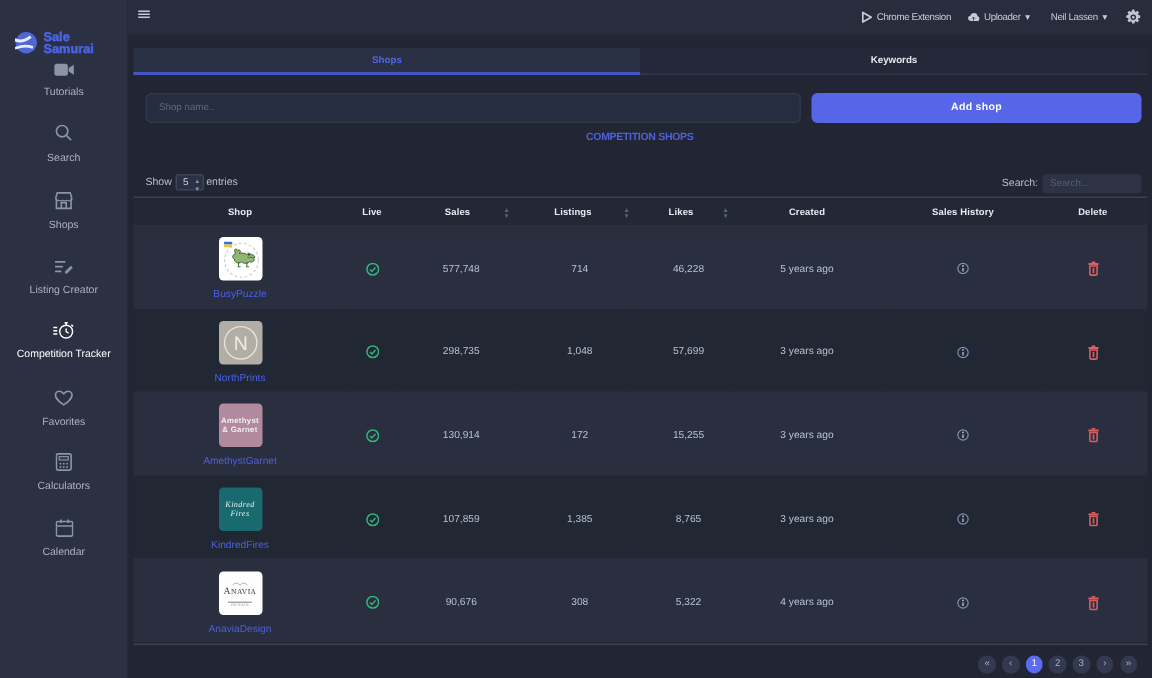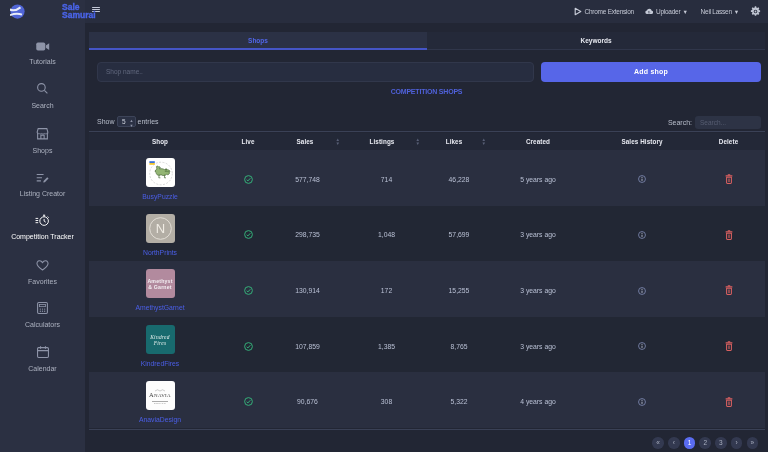--- a/index.html
+++ b/index.html
@@ -1,19 +1,19 @@
 <!DOCTYPE html>
 <html><head>
 <meta charset="utf-8">
 <style>
 * { margin:0; padding:0; box-sizing:border-box; }
 html,body { width:768px; height:452px; overflow:hidden; background:#222634; font-family:"Liberation Sans", sans-serif; }
 body { will-change:transform; }
 .sidebar { position:absolute; left:0; top:0; width:85px; height:452px; background:#2b3042; z-index:5; }
-.logo { position:absolute; left:10px; top:4px; display:flex; align-items:center;gap:33px; }
+.logo { position:absolute; left:10px; top:21px; display:flex; align-items:center; }
 .logo-txt { margin-left:4px; color:#4a64e8; font-weight:bold; font-size:8.5px; line-height:7.5px; -webkit-text-stroke:0.35px #4a64e8; }
 .nav-item { position:absolute; width:85px; text-align:center; color:#adb2c0; font-size:7px; }
 .nav-item svg { display:block; margin:0 auto 7px auto; }
 .nav-item.active { color:#fff; }
 .topbar { position:absolute; left:85px; top:0; width:683px; height:23px; background:#282d3e; }
 .burger { position:absolute; left:7px; top:6.8px; width:7.5px; height:6px; }
 .burger div { height:1.3px; background:#c4c9d8; margin-bottom:0.8px; border-radius:0.5px; }
 .topright { position:absolute; right:7px; top:0; height:23px; display:flex; align-items:center; color:#c6cad6; font-size:6.5px; letter-spacing:-0.25px; }
 .content { position:absolute; left:85px; top:23px; width:683px; height:429px; }
 .tabs { position:absolute; left:4px; top:9px; width:676px; height:18px; display:flex; }

